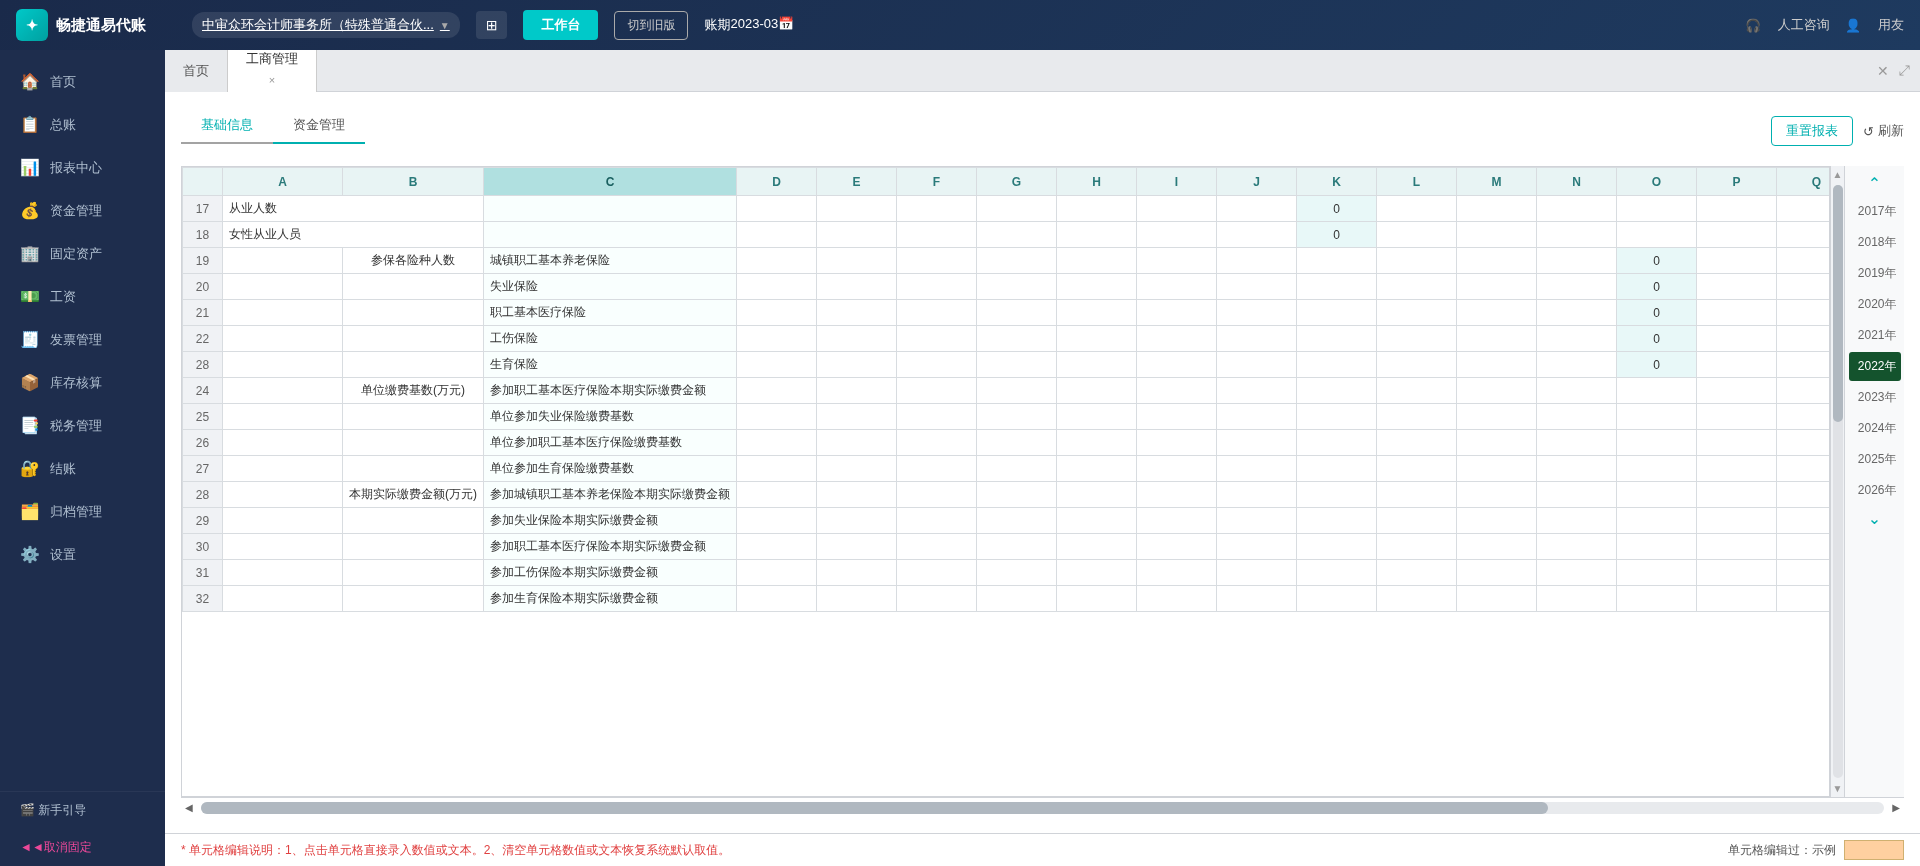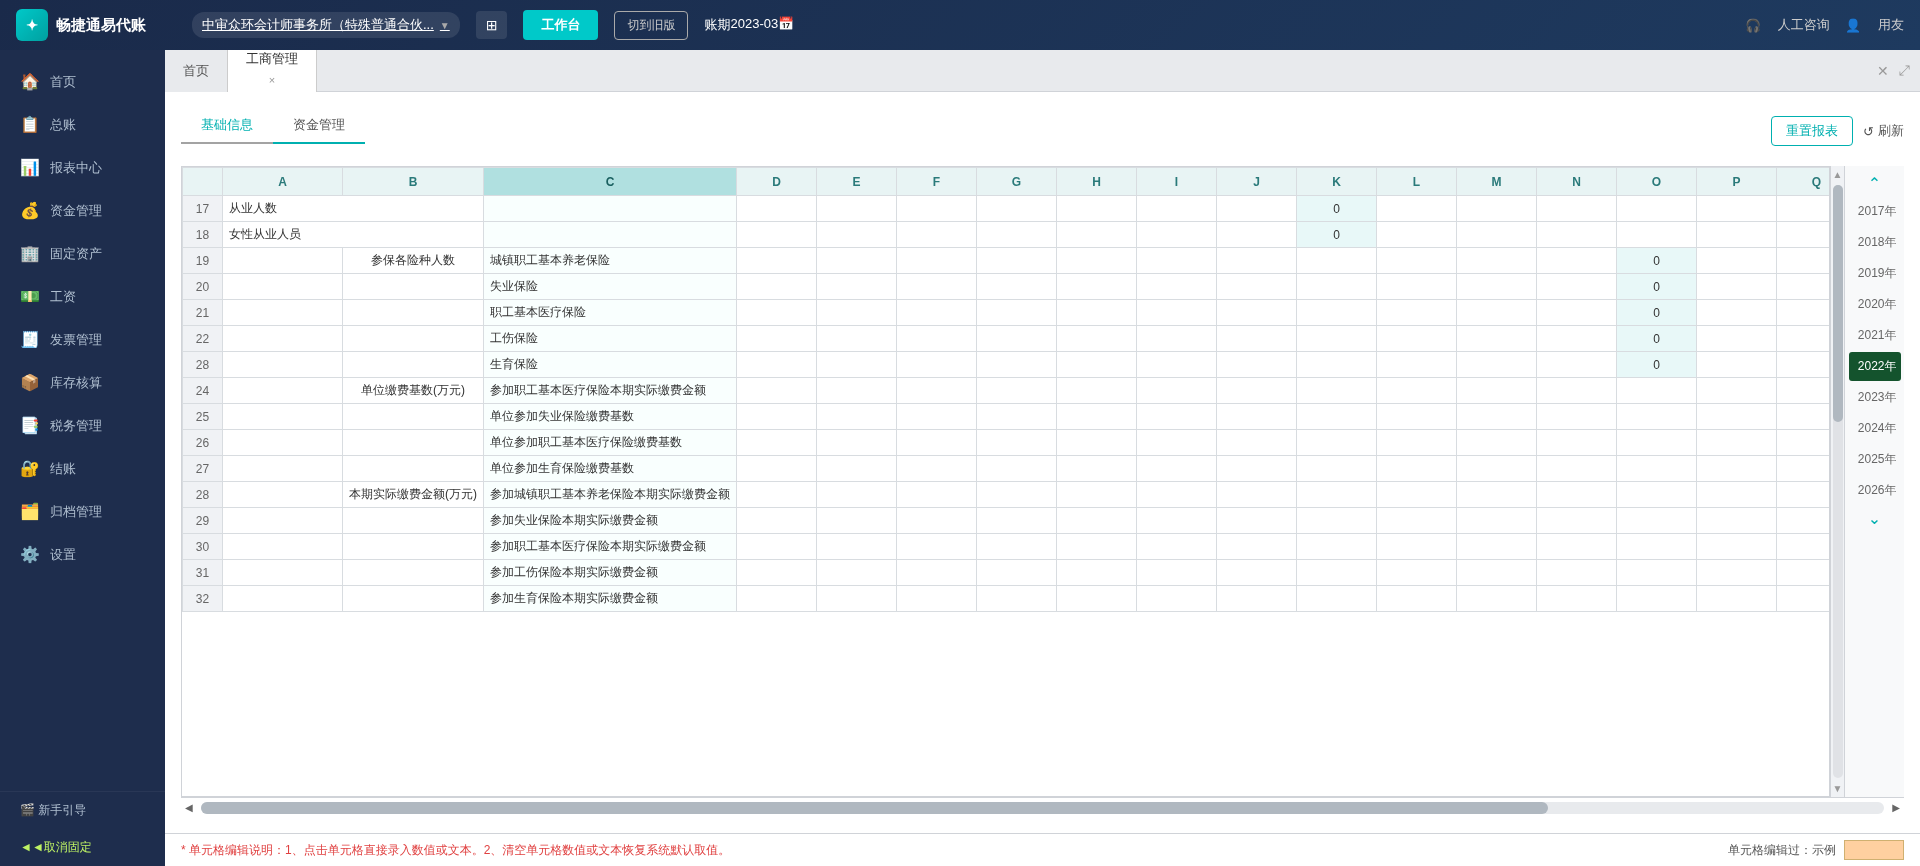--- a/index.html
+++ b/index.html
@@ -24,21 +24,21 @@
     .header-right span { cursor: pointer; }
 
     
     .main-layout { display: flex; height: 816px; }
 
     
     .sidebar { width: 165px; background: #1e2d4d; display: flex; flex-direction: column; padding-top: 10px; }
     .sidebar-item { display: flex; align-items: center; gap: 10px; padding: 12px 20px; color: #b0bfd0; cursor: pointer; font-size: 13px; transition: background 0.2s; }
     .sidebar-icon { font-size: 16px; width: 20px; text-align: center; }
     .sidebar-bottom { margin-top: auto; padding: 10px 20px; color: #b0bfd0; font-size: 12px; cursor: pointer; border-top: 1px solid rgba(255,255,255,0.05); }
-    .sidebar-pin { padding: 10px 20px; color: #bef264; font-size: 12px; cursor: pointer; }
+    .sidebar-pin { padding: 10px 20px; color: #ec4899; font-size: 12px; cursor: pointer; }
 
     
     .content-area { flex: 1; display: flex; flex-direction: column; background: #f5f6f8; overflow: hidden; }
 
     
     .tab-bar { display: flex; align-items: center; background: #e8eaed; height: 42px; padding-left: 0; border-bottom: 1px solid #d0d3d8; }
     .tab-item { display: flex; align-items: center; gap: 6px; padding: 0 18px; height: 42px; cursor: pointer; font-size: 13px; color: #555; background: #e0e2e6; border-right: 1px solid #ccc; }
     .tab-item.active { background: #fff; color: #333; font-weight: 400; flex-direction: column; }
     .tab-item .close-icon { color: #999; font-size: 11px; cursor: pointer; }
     .home-tab { padding: 0 18px; height: 42px; display: flex; align-items: center; color: #555; cursor: pointer; background: #e8eaed; font-size: 13px; border-right: 1px solid #ccc; }

